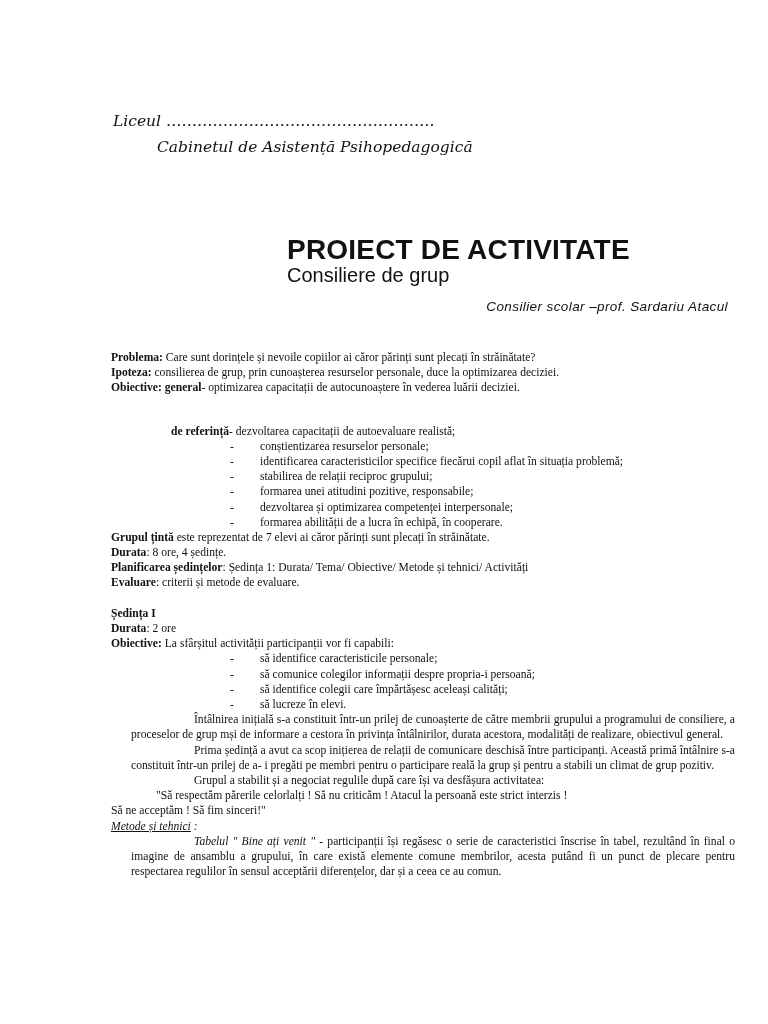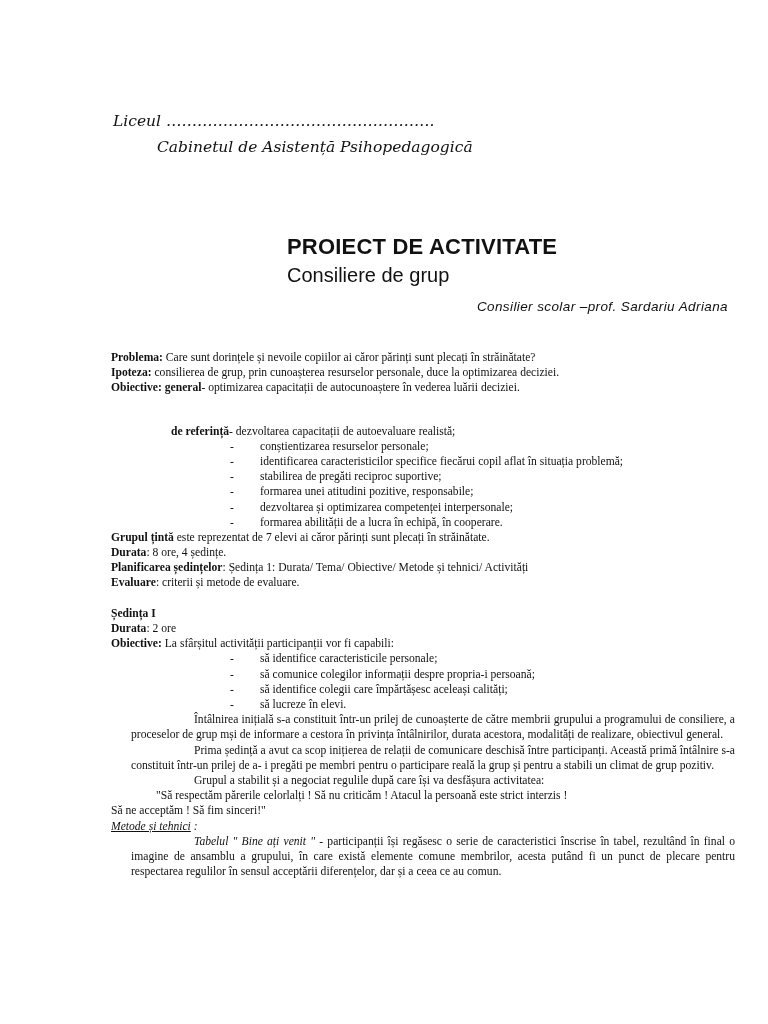--- a/index.html
+++ b/index.html
@@ -1,19 +1,19 @@
 <!DOCTYPE html>
 <html><head>
 <meta charset="utf-8">
 <style>
   html, body { margin: 0; padding: 0; background: #ffffff; }
   body { width: 768px; height: 1024px; position: relative; overflow: hidden; color: #111; }
   .page { position: absolute; left: 0; top: 0; width: 768px; height: 1024px; }
   .hdr { position: absolute; left: 113px; font-family: "DejaVu Serif", serif; font-style: italic; font-size: 15.5px; color: #111; white-space: nowrap; }
-  .title { position: absolute; left: 287px; top: 234px; font-family: "Liberation Sans", sans-serif; font-weight: bold; font-size: 22px; letter-spacing: 0.2px; }
+  .title { position: absolute; left: 287px; top: 234px; font-family: "Liberation Sans", sans-serif; font-weight: bold; font-size: 28px; letter-spacing: 0.2px; }
   .subtitle { position: absolute; left: 287px; top: 264px; font-family: "Liberation Sans", sans-serif; font-size: 20px; }
   .author { position: absolute; right: 40px; top: 299px; font-family: "Liberation Sans", sans-serif; font-style: italic; font-size: 13.5px; letter-spacing: 0.4px; }
   .body { position: absolute; left: 111px; top: 350px; width: 624px; font-family: "Liberation Serif", serif; font-size: 11.6px; line-height: 15.2px; }
   .line { white-space: nowrap; height: 15.2px; }
   .b { font-weight: bold; }
   .ind1 { padding-left: 60px; margin-top: 28px; }
   .bullet { position: relative; padding-left: 149px; }
   .bullet .dash { position: absolute; left: 119px; }
   .para { text-indent: 63px; text-align: justify; line-height: 15.2px; margin-left: 20px; }
   .quote { padding-left: 45px; }
@@ -24,39 +24,39 @@
 </head>
 <body>
 
 <div class="page">
 
   <div class="hdr" style="top:112px;">Liceul …………………………………………….</div>
   <div class="hdr" style="top:138px;margin-left:44px;">Cabinetul de Asistență  Psihopedagogică</div>
 
   <div class="title">PROIECT DE ACTIVITATE</div>
   <div class="subtitle">Consiliere de grup</div>
-  <div class="author">Consilier scolar –prof. Sardariu Adriana</div>
+  <div class="author">Consilier scolar –prof. Sardariu Atacul</div>
 
   <div class="body">
 
     <div class="line">
       <span class="b">Problema:</span><span> Care sunt dorințele și nevoile copiilor ai căror părinți sunt plecați în străinătate?</span>
     </div>
     <div class="line">
       <span class="b">Ipoteza:</span><span> consilierea de grup, prin cunoașterea resurselor personale, duce la optimizarea deciziei.</span>
     </div>
     <div class="line">
       <span class="b">Obiective:</span><span class="b"> general</span><span>- optimizarea capacitații de autocunoaștere în vederea luării deciziei.</span>
     </div>
     <div class="line ind1">
       <span class="b">de referință</span><span>- dezvoltarea capacitații de autoevaluare realistă;</span>
     </div>
     <div class="line bullet"><span class="dash">-</span><span>conștientizarea resurselor personale;</span></div>
     <div class="line bullet"><span class="dash">-</span><span>identificarea caracteristicilor specifice fiecărui copil aflat în situația problemă;</span></div>
-    <div class="line bullet"><span class="dash">-</span><span>stabilirea de pregăti reciproc suportive;</span></div>
+    <div class="line bullet"><span class="dash">-</span><span>stabilirea de relații reciproc grupului;</span></div>
     <div class="line bullet"><span class="dash">-</span><span>formarea unei atitudini pozitive, responsabile;</span></div>
     <div class="line bullet"><span class="dash">-</span><span>dezvoltarea și optimizarea competenței interpersonale;</span></div>
     <div class="line bullet"><span class="dash">-</span><span>formarea abilității de a lucra în echipă, în cooperare.</span></div>
 
     <div class="line">
       <span class="b">Grupul țintă</span><span> este reprezentat de 7 elevi ai căror părinți sunt plecați în străinătate.</span>
     </div>
     <div class="line">
       <span class="b">Durata</span><span>: 8 ore, 4 ședințe.</span>
     </div>

